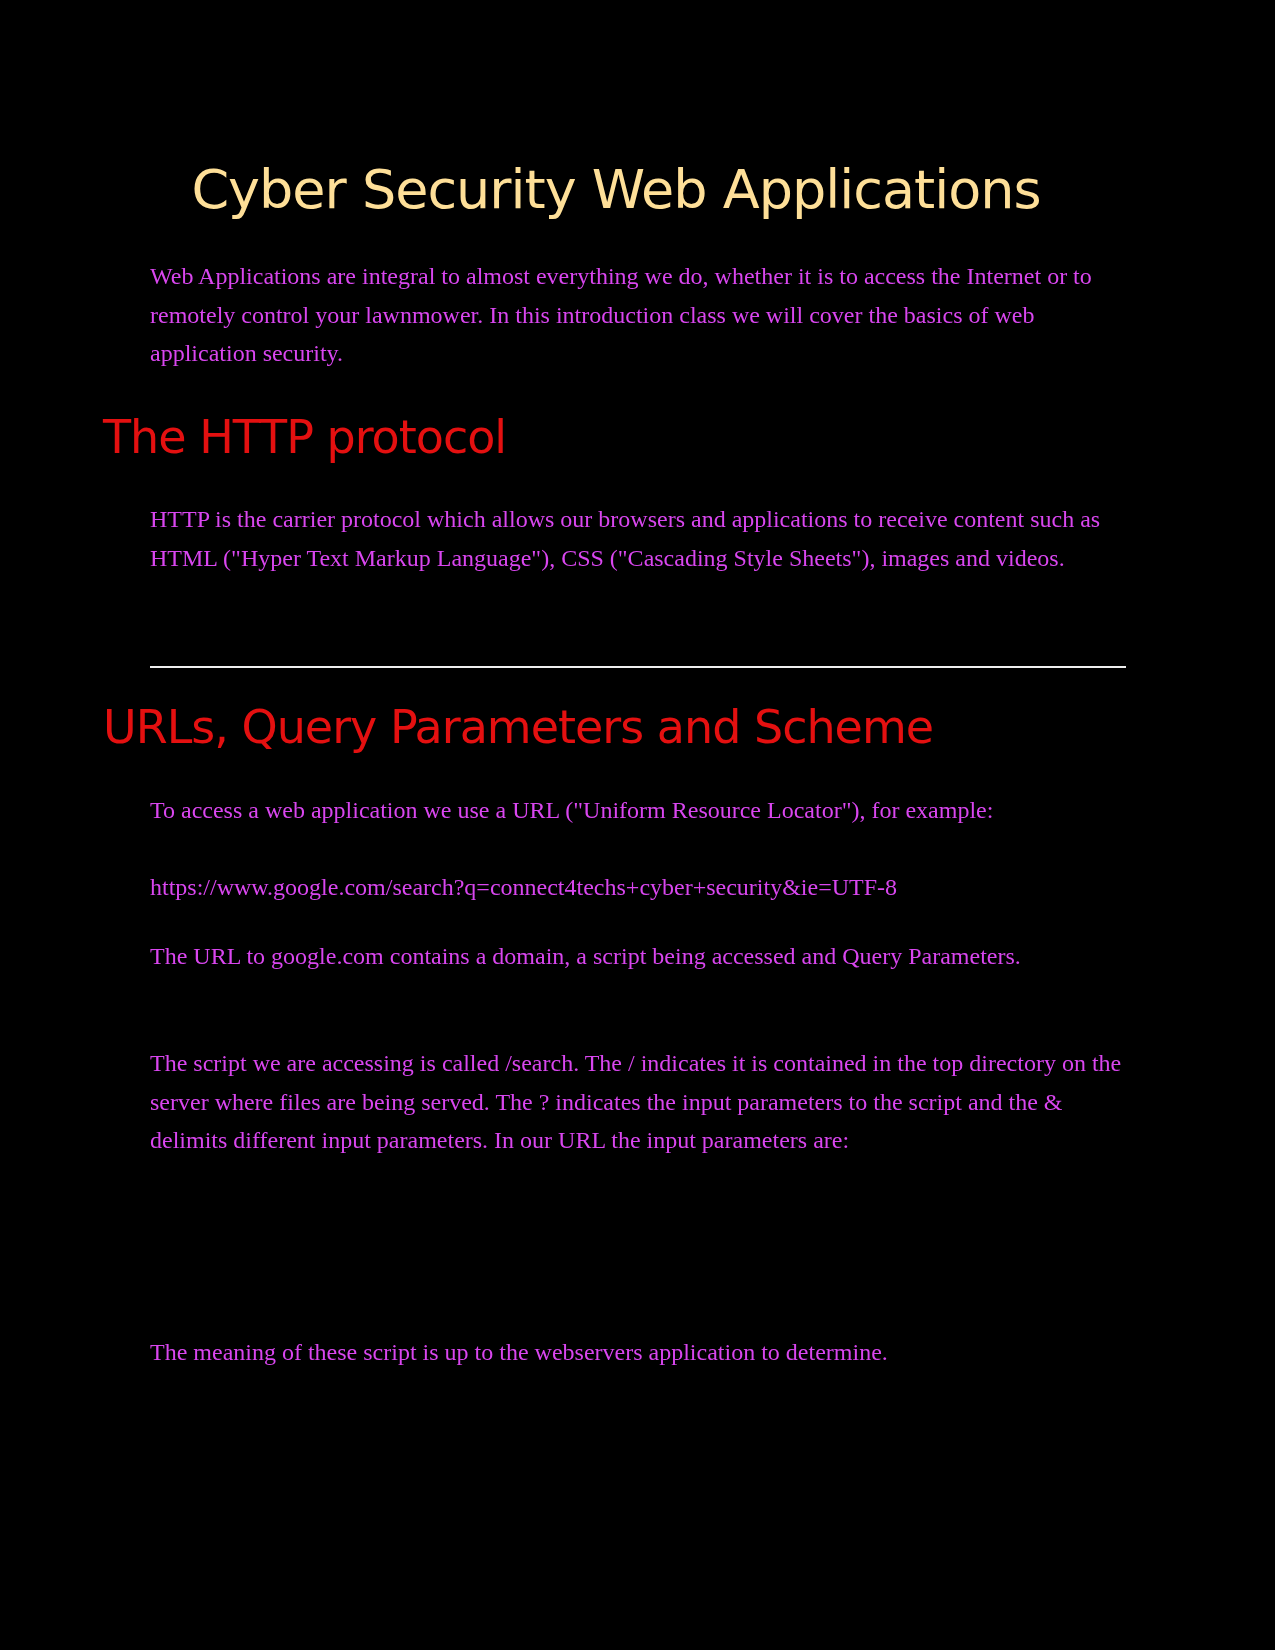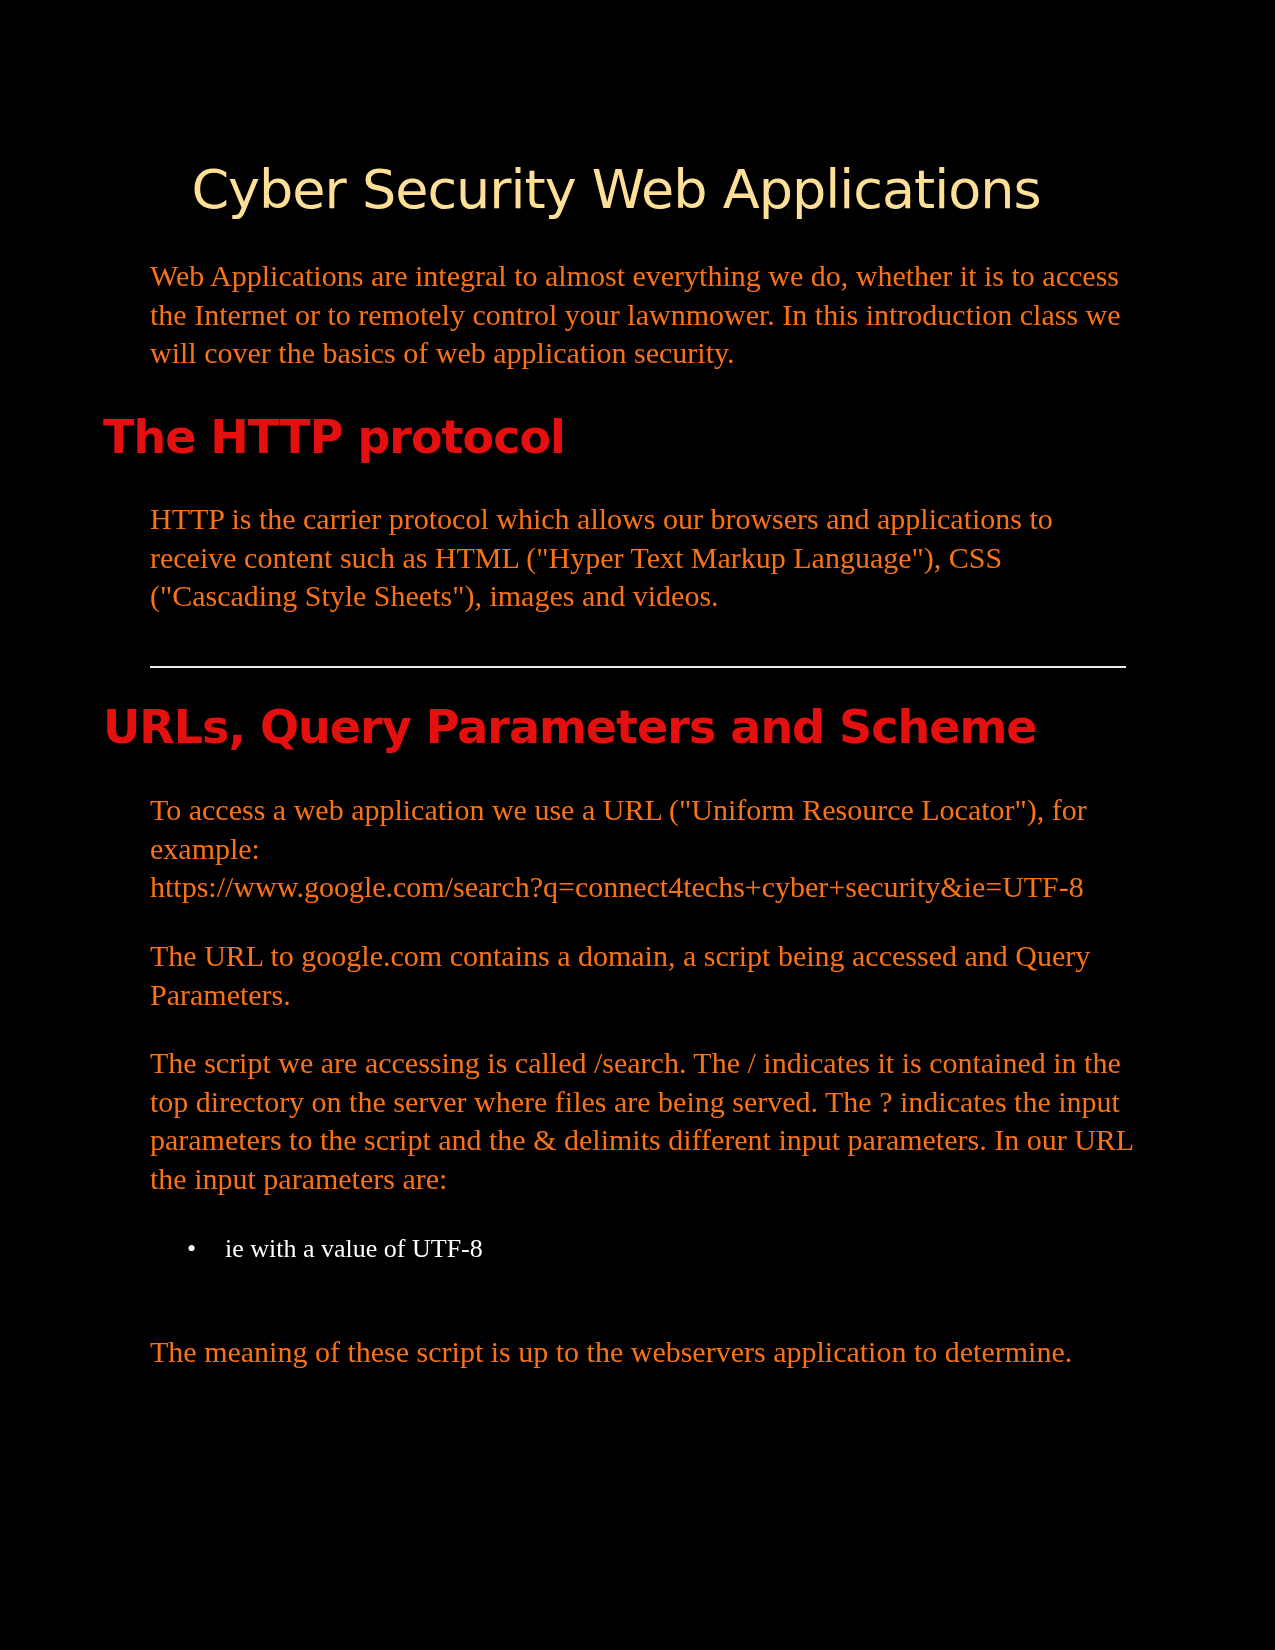--- a/index.html
+++ b/index.html
@@ -1,22 +1,22 @@
 <!DOCTYPE html>
 <html><head>
 <meta charset="utf-8">
 <style>
   html, body { margin:0; padding:0; background:#000; }
   body { width:1275px; height:1650px; position:relative; overflow:hidden; }
   .title { position:absolute; left:0; width:1232px; top:158px; text-align:center;
     font-family:"DejaVu Sans", sans-serif; font-weight:normal; font-size:54px; color:#fedf98; letter-spacing:-1px; margin:0; }
   .para { position:absolute; left:150px; width:990px; font-family:"Liberation Serif", serif;
-    font-size:30px; line-height:38.5px; color:#f97316; margin:0; }
+    font-size:24px; line-height:38.5px; color:#d946ef; margin:0; }
   .h2 { position:absolute; left:103px; font-family:"DejaVu Sans", sans-serif; font-size:46px;
-    color:#e41010; margin:0; letter-spacing:-1px; font-weight:bold;text-align:right; }
+    color:#e41010; margin:0; letter-spacing:-1px; font-weight:normal;text-align:right; }
   .hr { position:absolute; left:150px; width:976px; top:666px; height:2px; background:#eee; }
   .bullets { position:absolute; left:150px; top:1230px; margin:0; padding:0; list-style:none;
     font-family:"Liberation Serif", serif; font-size:26px; line-height:38.5px; color:#fff; }
   .bullets li { position:relative; padding-left:75px; }
   .bullets li::before { content:"•"; position:absolute; left:37px; }
   .footer-link { position:absolute; right:22px; top:1647px; font-family:"DejaVu Sans", sans-serif;
     font-weight:bold; font-size:25px; color:#f7bc15; text-decoration:underline; cursor:pointer; }
 </style>
 </head>
 <body>
@@ -34,18 +34,17 @@
 <h2 class="h2" style="top:700px;">URLs, Query Parameters and Scheme</h2>
 
 <p class="para" style="top:791px;">To access a web application we use a URL ("Uniform Resource Locator"), for example:</p>
 <p class="para" style="top:868px;">https://www.google.com/search?q=connect4techs+cyber+security&amp;ie=UTF-8</p>
 
 <p class="para" style="top:937px;">The URL to google.com contains a domain, a script being accessed and Query Parameters.</p>
 
 <p class="para" style="top:1044px;">The script we are accessing is called /search. The / indicates it is contained in the top directory on the server where files are being served. The ? indicates the input parameters to the script and the &amp; delimits different input parameters. In our URL the input parameters are:</p>
 
 <ul class="bullets">
-  <li>ie with a value of UTF-8</li>
 </ul>
 
 <p class="para" style="top:1333px;">The meaning of these script is up to the webservers application to determine.</p>
 
 <a class="footer-link">Follow Up Our CS Lessons From Here</a>
 
 </body></html>

